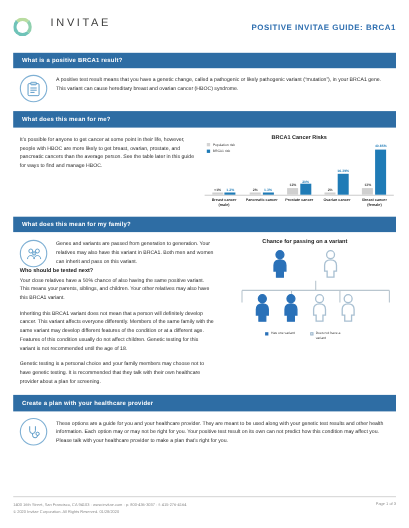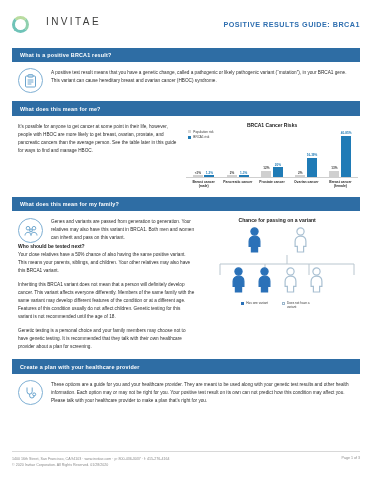--- a/index.html
+++ b/index.html
@@ -96,21 +96,21 @@
 </head>
 <body>
 
 <div class="page">
 
   <div class="header">
     <div class="brand">
       <div class="brand-mark"></div>
       <div class="brand-name">INVITAE</div>
     </div>
-    <div class="guide-title">POSITIVE RESULTS GUIDE: BRCA1</div>
+    <div class="guide-title">POSITIVE INVITAE GUIDE: BRCA1</div>
   </div>
 
   <div class="sect">
     <div class="bar">What is a positive BRCA1 result?</div>
     <div class="block">
       <div class="icon-circle">
         <svg width="13" height="14" viewBox="0 0 13 14" fill="none" stroke="#5b9bc8" stroke-width="0.9">
           <rect x="1.5" y="2" width="10" height="11" rx="1"></rect>
           <rect x="4" y="0.7" width="5" height="2.4" rx="0.6" fill="#cfe3f0"></rect>
           <line x1="3.6" y1="6" x2="9.4" y2="6"></line>

